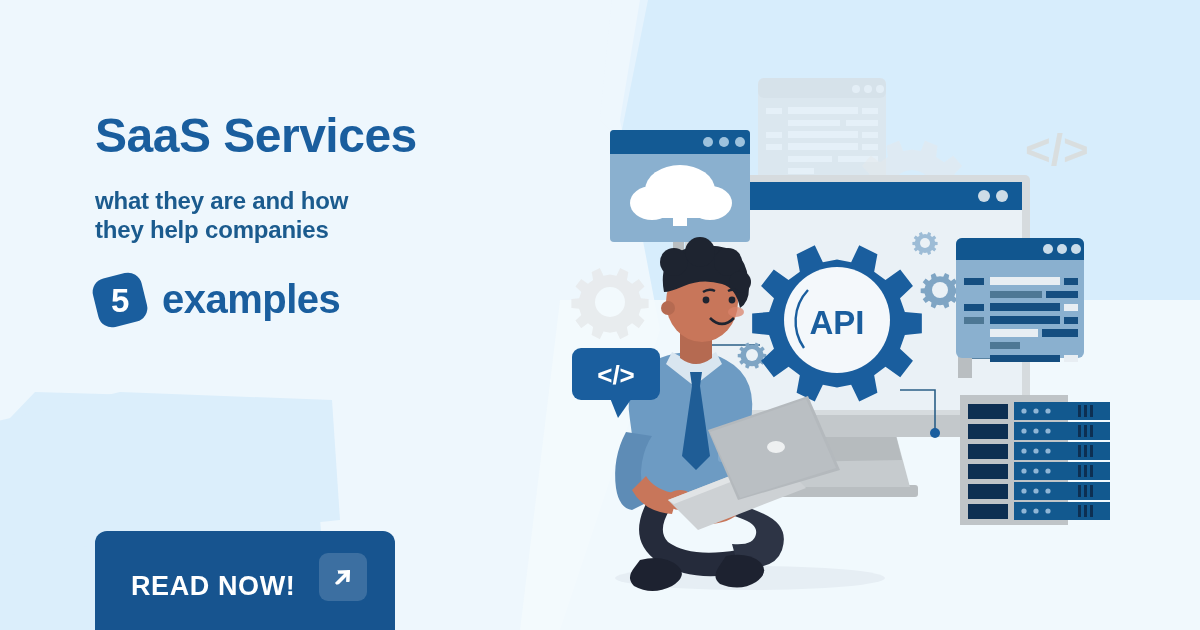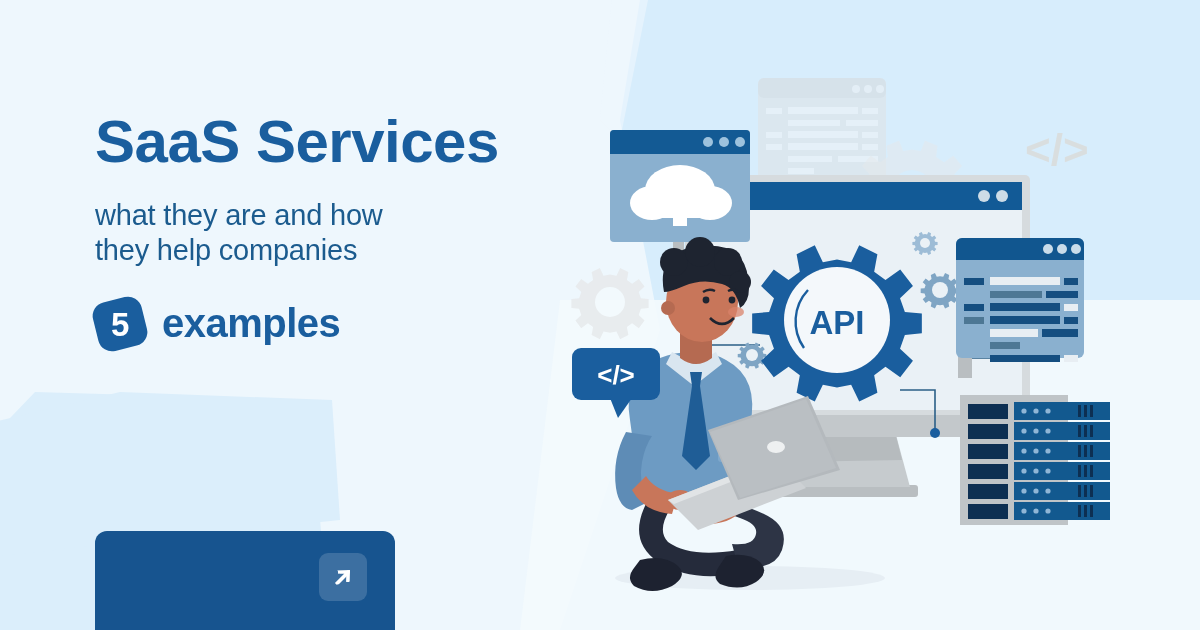--- a/index.html
+++ b/index.html
@@ -9,25 +9,25 @@
     font-family:"Liberation Sans", sans-serif;
   }
   #stage{position:absolute;inset:0;width:1200px;height:630px;overflow:hidden;}
 
   
   .bg-layer{position:absolute;inset:0;width:1200px;height:630px;}
 
   
   .left-col{position:absolute;left:95px;top:112px;width:500px;z-index:20;}
   .headline{
-    font-size:60px;line-height:1.0;font-weight:bold;letter-spacing:-0.5px;
+    font-size:48px;line-height:1.0;font-weight:bold;letter-spacing:-0.5px;
     color:#1a5e9e;margin:0 0 26px 0;white-space:nowrap;
   }
   .subhead{
-    font-size:29px;line-height:1.22;color:#1b5b8e;margin:0;font-weight:normal;
+    font-size:24px;line-height:1.22;color:#1b5b8e;margin:0;font-weight:bold;
     letter-spacing:-0.2px;
   }
   .badge-row{display:flex;align-items:center;margin-top:30px;}
   .badge-num{
     width:50px;height:50px;border-radius:14px;background:#1a5e9e;
     transform:rotate(-14deg);
     display:flex;align-items:center;justify-content:center;
     box-shadow:0 0 0 0 rgba(0,0,0,0);
     position:relative;
   }
@@ -353,20 +353,21 @@
     </p>
     <div class="badge-row">
       <div class="badge-num">
         <span>5</span>
       </div>
       <div class="badge-label">examples</div>
     </div>
   </div>
 
   <div class="cta">
+    <div class="cta-label">READ NOW!</div>
     <div class="cta-arrow">
       <svg width="26" height="26" viewBox="0 0 26 26">
         <path d="M7,19 L17,9 M9.5,8.2 L18.4,7.6 L17.8,16.5" stroke="#ffffff" stroke-width="3" fill="none" stroke-linecap="square"></path>
         <polygon points="17.2,6.4 19.6,6.4 19.6,17.6 16.4,17.6 16.4,9.6" fill="#ffffff"></polygon>
         <polygon points="7.2,6.4 19.6,6.4 19.6,9.6 10.4,9.6" fill="#ffffff"></polygon>
         <path d="M6.4,18.2 L17,7.6 L19.2,9.8 L8.6,20.4 Z" fill="#ffffff"></path>
       </svg>
     </div>
   </div>
 

